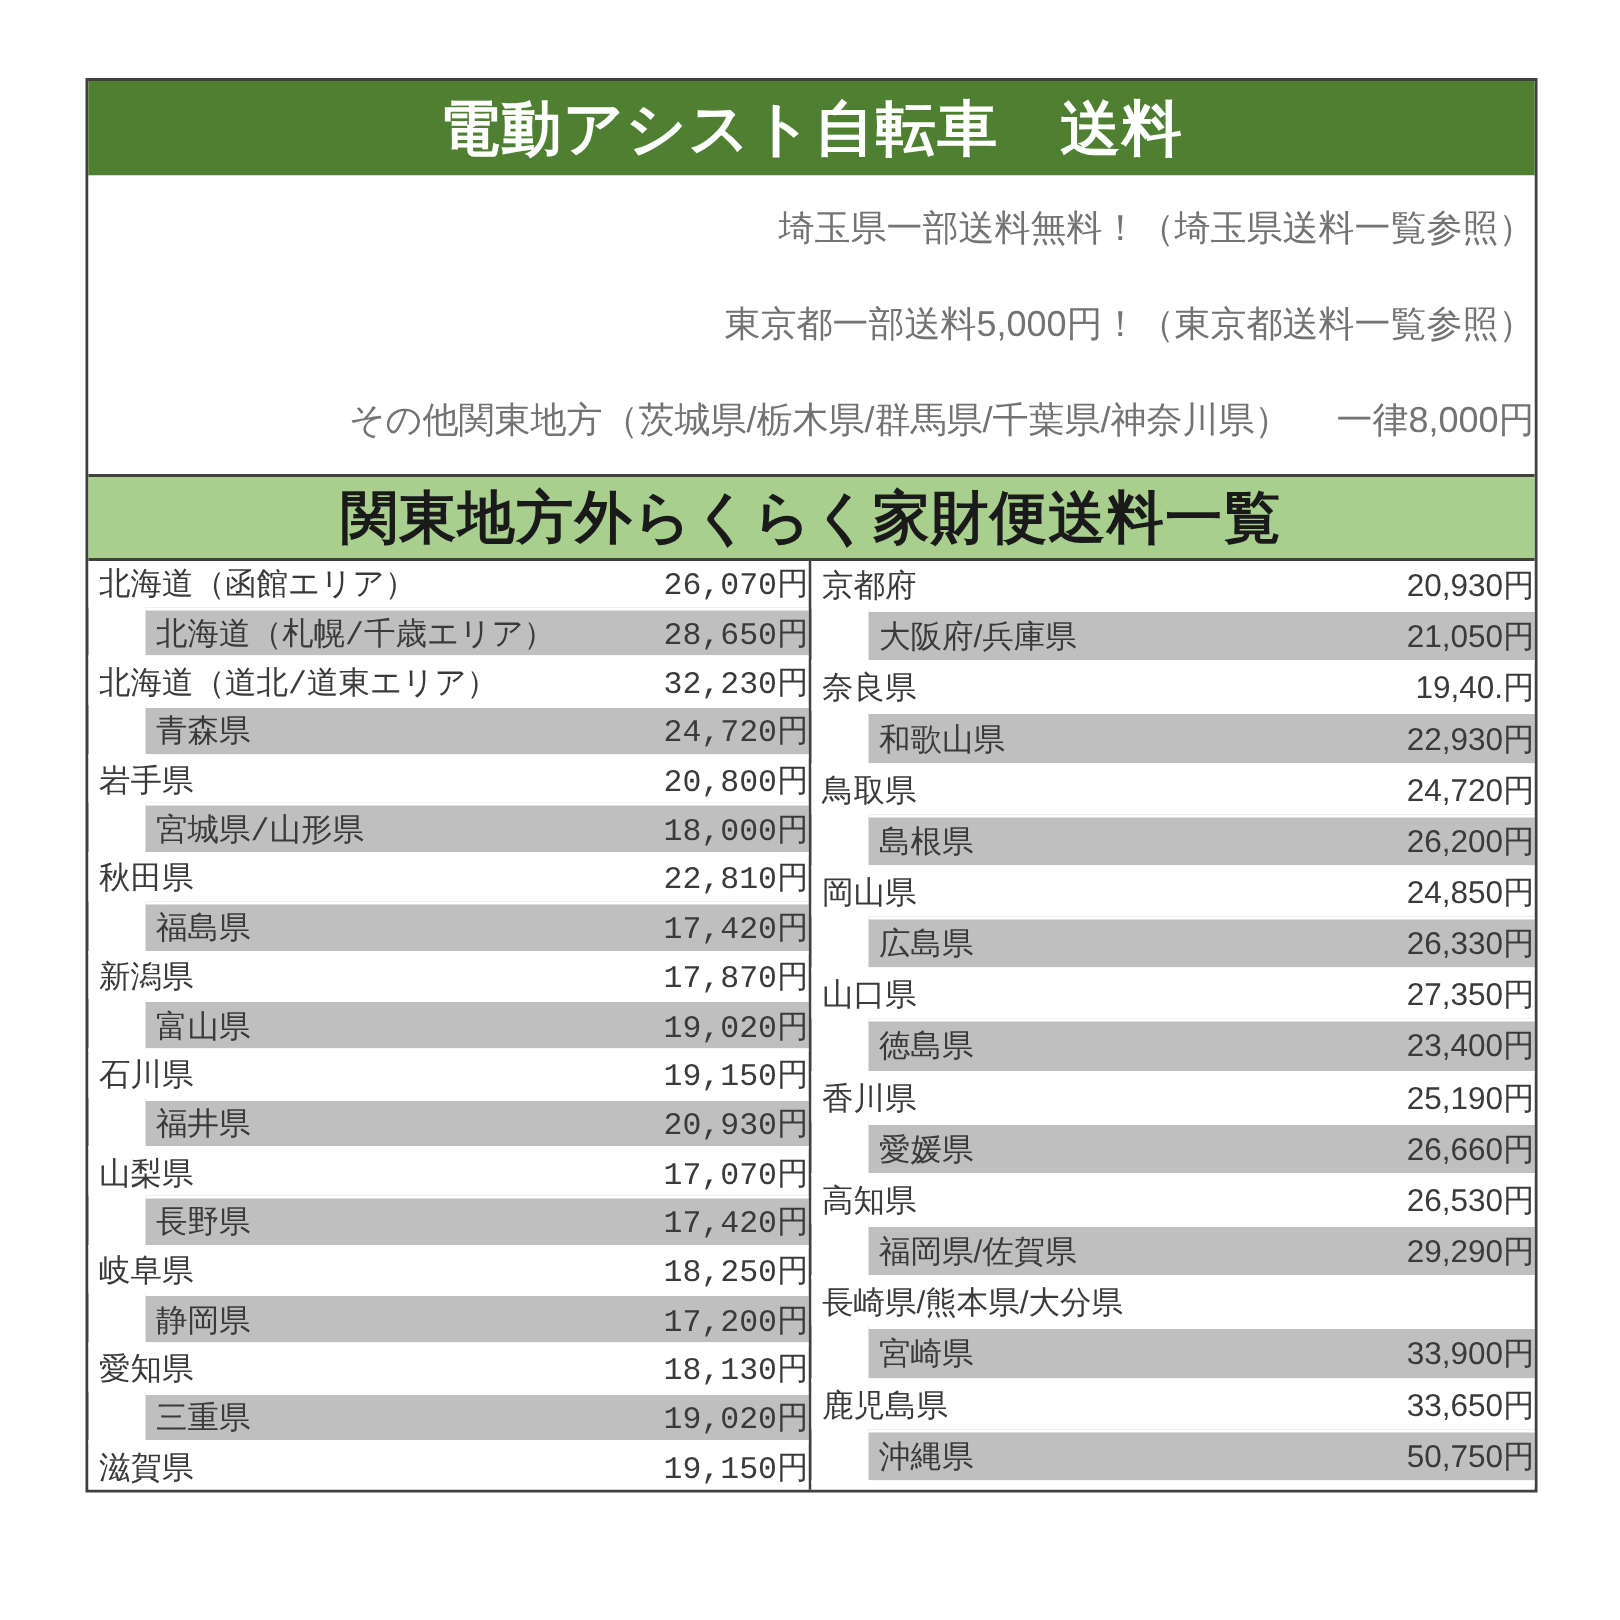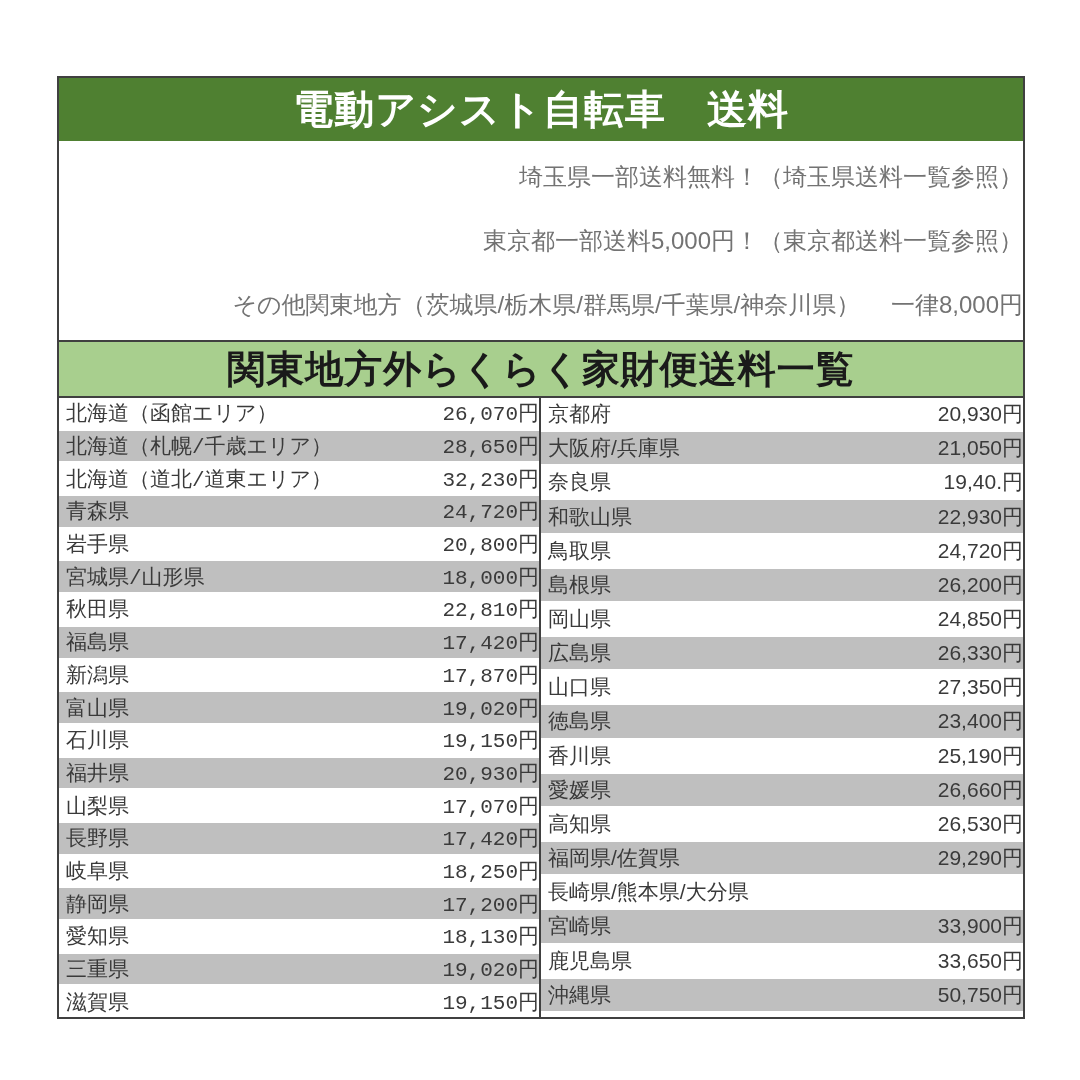--- a/index.html
+++ b/index.html
@@ -9,21 +9,21 @@
     --border-dark:#404040;
   }
   *{margin:0;padding:0;box-sizing:border-box;}
   html,body{background:#fff;}
   body{
     width:1080px;height:1080px;
     font-family:"Liberation Sans","DejaVu Sans",sans-serif;
     position:relative;overflow:hidden;
   }
   .frame{
-    position:absolute;left:57px;top:76px;
+    position:absolute;left:57px;top:52px;
     width:968px;height:943px;
     border:2px solid var(--border-dark,#404040);
     background:#fff;
     display:flex;flex-direction:column;
   }
   .title-bar{
     height:63px;flex:0 0 63px;
     background:var(--header-green,#4f8031);
     color:#fff;
     font-size:40px;font-weight:bold;
@@ -61,21 +61,21 @@
     display:flex;flex-direction:column;
   }
   .col.left{border-right:2px solid var(--border-dark,#404040);font-family:Liberation Mono, monospace;}
   .row{
     flex:1 1 auto;
     display:flex;align-items:center;
     background:#fff;
     border-top:2px solid #fff;
   }
   .row:first-child{border-top:none;}
-  .row.alt{background:var(--row-gray,#bfbfbf);}
+  .row.alt{background:var(--row-gray,#bfbfbf);margin-left:38px;}
   .cell{
     font-size:21px;
     color:#3a3a3a;
     white-space:nowrap;
     overflow:hidden;
   }
   .cell.name{
     flex:0 0 61%;
     padding-left:7px;
   }

